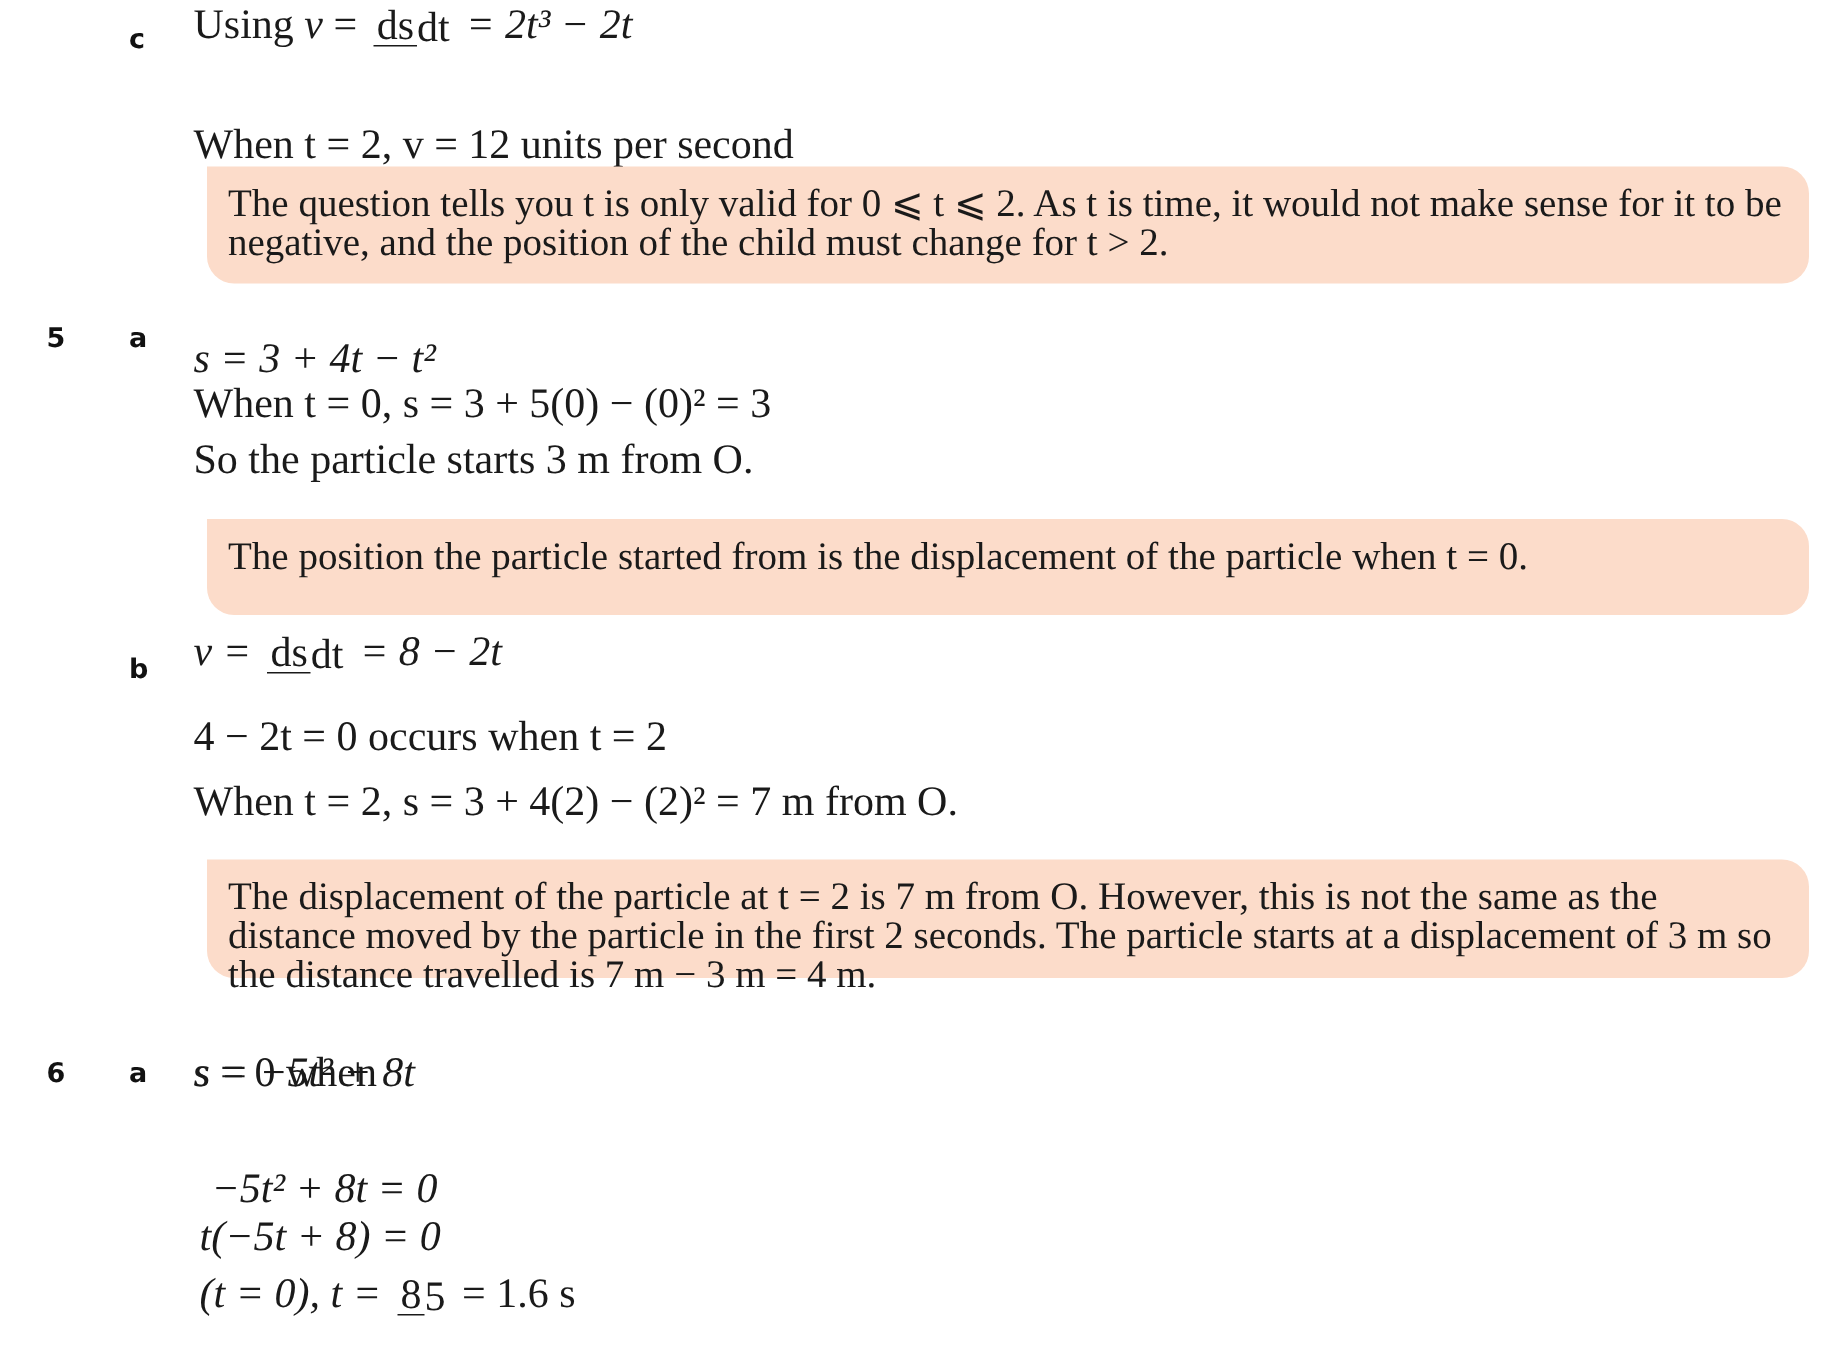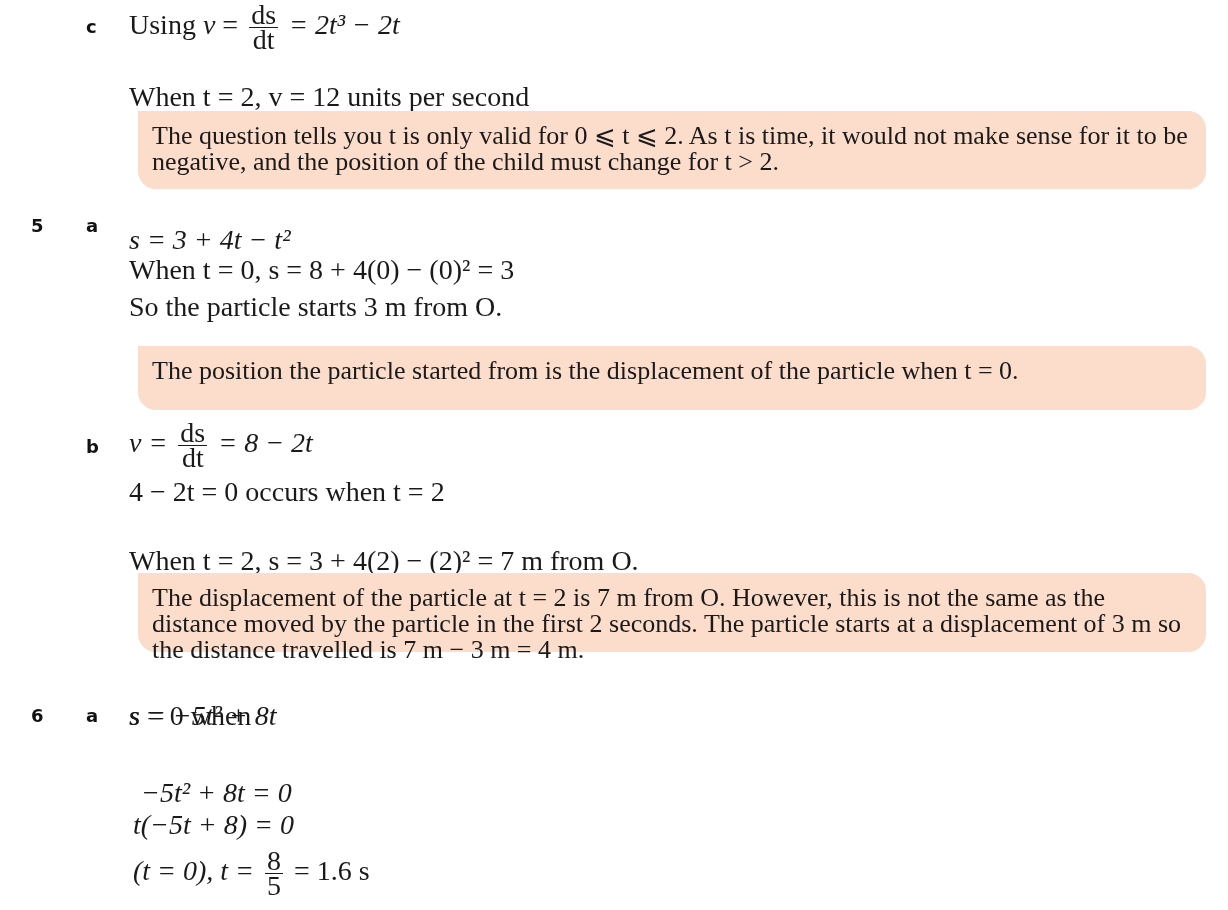--- a/index.html
+++ b/index.html
@@ -9,21 +9,21 @@
     color: #1a1a1a;
   }
   .abs { position: absolute; white-space: nowrap; }
   .qnum, .part {
     font-family: "DejaVu Sans", "Liberation Sans", sans-serif;
     font-weight: bold; font-size: 18px; color: #111;
   }
   .line { font-size: 28px; line-height: 26px; }
   .m { font-style: italic; }
   .frac {
-    display: inline-flex; flex-direction: column; align-items: center;
+    display: inline-flex; flex-direction: row; align-items: center;
     vertical-align: middle; margin: 0 4px; line-height: 22px;
   }
   .frac .num { border-bottom: 1.5px solid #1a1a1a; padding: 0 2px 1px 2px; }
   .frac .den { padding-top: 1px; }
   .callout {
     position: absolute; background: #FCDCCA;
     border-radius: 0 18px 18px 18px;
     font-size: 26px; line-height: 26px;
     padding: 12px 14px; box-sizing: border-box; color: #1a1a1a;
   }
@@ -38,34 +38,34 @@
       <span class="den">dt</span>
     </span><span class="m"> = 2t³ − 2t</span>
 </div>
 <div class="abs line" style="left:129px; top:60px;margin-top:24px;">When t = 2, v = 12 units per second</div>
 
 <div class="callout" style="left:138px; top:111px; width:1068px; height:78px; white-space:normal;">The question tells you t is only valid for 0 ⩽ t ⩽ 2. As t is time, it would not make sense for it to be negative, and the position of the child must change for t &gt; 2.</div>
 
 <div class="abs qnum" style="left:31px; top:215px;">5</div>
 <div class="abs part" style="left:86px; top:215px;">a</div>
 <div class="abs line m" style="left:129px; top:227px;">s = 3 + 4t − t²</div>
-<div class="abs line" style="left:129px; top:257px;">When t = 0, s = 8 + 4(0) − (0)² = 3</div>
+<div class="abs line" style="left:129px; top:257px;">When t = 0, s = 3 + 5(0) − (0)² = 3</div>
 <div class="abs line" style="left:129px; top:294px;">So the particle starts 3 m from O.</div>
 
 <div class="callout" style="left:138px; top:346px; width:1068px; height:64px;">The position the particle started from is the displacement of the particle when t = 0.</div>
 
 <div class="abs part" style="left:86px; top:436px;">b</div>
 <div class="abs line" style="left:129px; top:422px;">
   <span class="m">v = </span><span class="frac">
       <span class="num">ds</span>
       <span class="den">dt</span>
     </span><span class="m"> = 8 − 2t</span>
 </div>
 <div class="abs line" style="left:129px; top:479px;">4 − 2t = 0 occurs when t = 2</div>
-<div class="abs line" style="left:129px; top:548px;font-family:Liberation Serif, serif;">When t = 2, s = 3 + 4(2) − (2)² = 7 m from O.</div>
+<div class="abs line" style="left:129px; top:522px;font-family:Liberation Serif, serif;">When t = 2, s = 3 + 4(2) − (2)² = 7 m from O.</div>
 
 <div class="callout" style="left:138px; top:573px; width:1068px; height:79px; white-space:normal;">The displacement of the particle at t = 2 is 7 m from O. However, this is not the same as the distance moved by the particle in the first 2 seconds. The particle starts at a displacement of 3 m so the distance travelled is 7 m − 3 m = 4 m.</div>
 
 <div class="abs qnum" style="left:31px; top:705px;">6</div>
 <div class="abs part" style="left:86px; top:705px;">a</div>
 <div class="abs line m" style="left:129px; top:703px;">s = −5t² + 8t</div>
 <div class="abs line" style="left:129px; top:703px;">s = 0 when</div>
 <div class="abs line m" style="left:141px; top:780px;">−5t² + 8t = 0</div>
 <div class="abs line m" style="left:133px; top:812px;">t(−5t + 8) = 0</div>
 <div class="abs line" style="left:133px; top:850px;">

